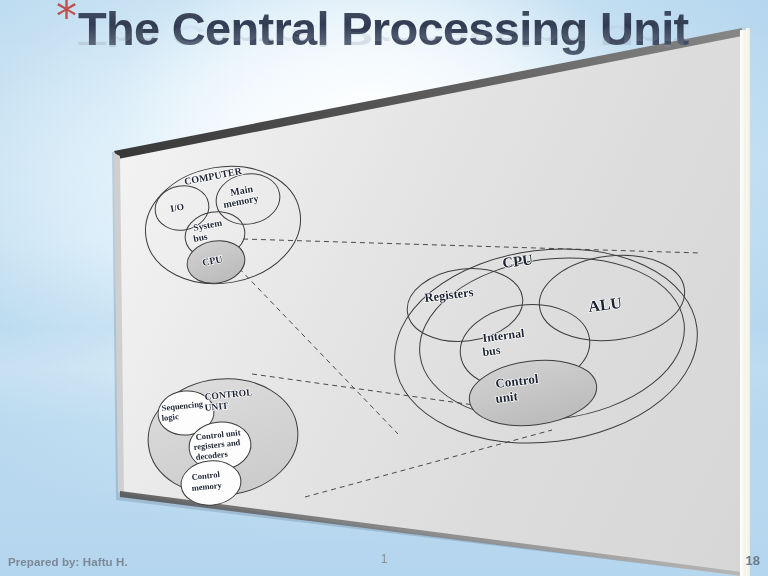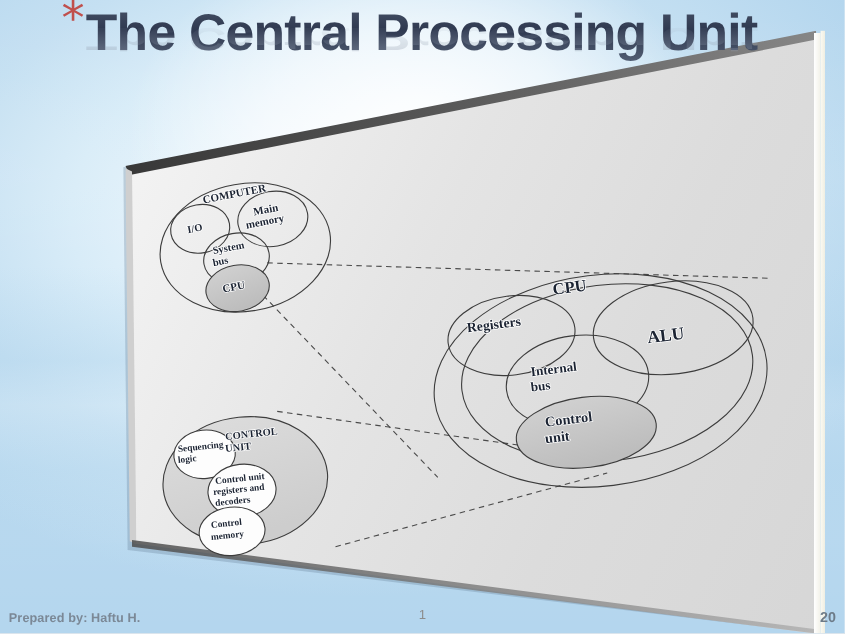--- a/index.html
+++ b/index.html
@@ -291,15 +291,15 @@
   <div id="title-block">
     <div id="title-row">
       <span id="title-bullet">*</span>
       <span id="title-text">The Central Processing Unit</span>
     </div>
     <div id="title-reflection">The Central Processing Unit</div>
   </div>
 
   <div id="footer-author">Prepared by: Haftu H.</div>
   <div id="footer-page">1</div>
-  <div id="footer-number">20</div>
+  <div id="footer-number">18</div>
 
 </div>
 
 </body></html>

